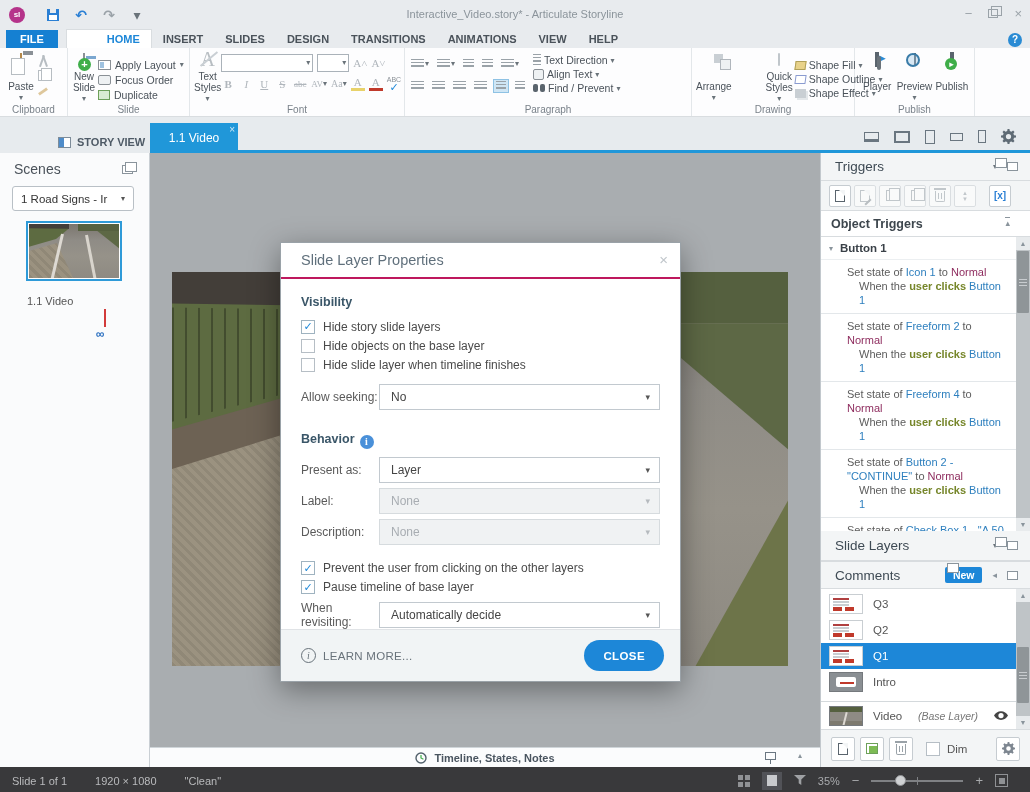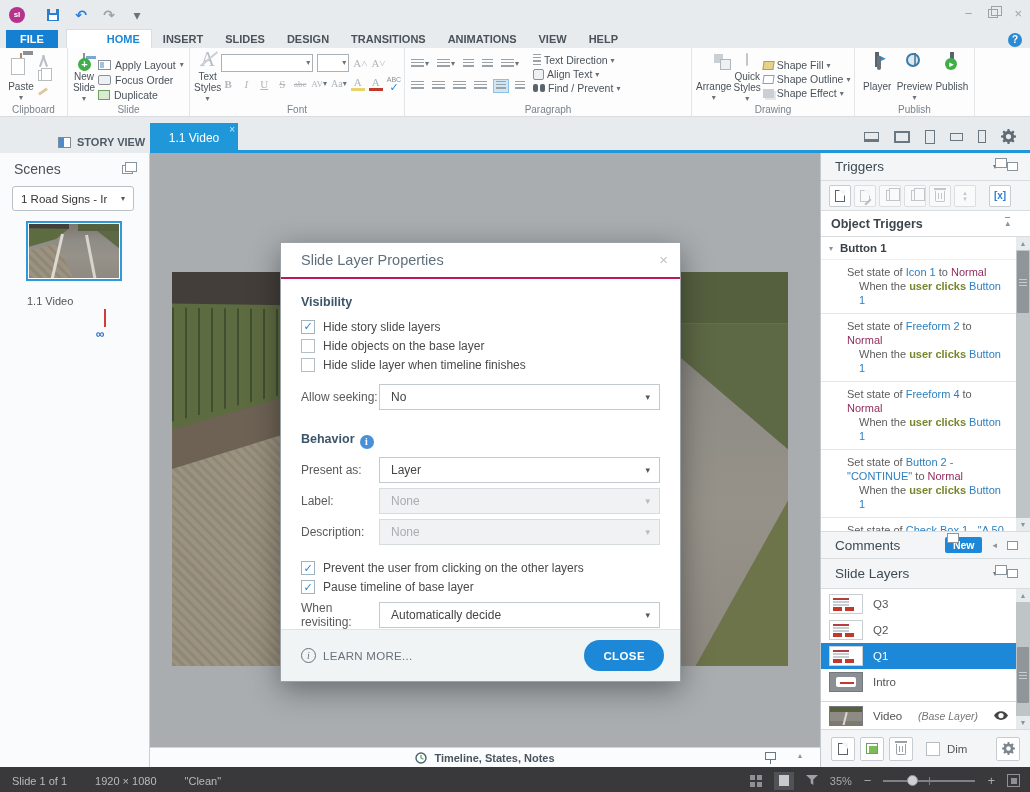--- a/index.html
+++ b/index.html
@@ -241,21 +241,21 @@
   
   .timelinebar { position:relative; height:20px; background:#fbfcfd; border-top:1px solid #cfd5d9; display:flex; align-items:center; justify-content:center; gap:7px; font-size:11px; color:#4a5560;font-weight:bold; }
   .tl-right { position:absolute; right:18px; top:3px; display:flex; gap:22px; align-items:center; }
   .dockic { width:11px; height:8px; border:1px solid #6a7681; position:relative; }
   .dockic::before { content:""; position:absolute; left:4px; bottom:-5px; width:1.5px; height:4px; background:#6a7681; }
   .tl-coll { font-size:8px; color:#8a949c; }
 
   
   .statusbar { position:relative; height:27px; background:#39393b; color:#b9babc; font-size:11px; display:flex; align-items:center; }
   .sb-left { display:flex; gap:28px; padding-left:12px; }
-  .sb-right { position:absolute; right:10px; display:flex; align-items:center; gap:12px; }
+  .sb-right { position:absolute; right:22px; display:flex; align-items:center; gap:12px; }
   .sb-grid { width:12px; height:12px; background:linear-gradient(90deg,#8f9194 0 5px,transparent 5px 7px,#8f9194 7px 12px) 0 0/12px 5px no-repeat, linear-gradient(90deg,#8f9194 0 5px,transparent 5px 7px,#8f9194 7px 12px) 0 7px/12px 5px no-repeat; }
   .sb-slidebox { width:20px; height:18px; background:#515257; display:flex; align-items:center; justify-content:center; }
   .sb-slidebox i { width:10px; height:11px; background:#c8cacd; display:block; }
   .sb-zoom { color:#a8aaad; }
   .slider { position:relative; width:92px; height:12px; }
   .slider .track { position:absolute; left:0; right:0; top:5px; height:2px; background:#7f8184; }
   .slider .tick { position:absolute; left:50%; top:2px; width:1px; height:8px; background:#7f8184; }
   .slider .knob { position:absolute; left:24px; top:0; width:11px; height:11px; border-radius:50%; background:#cfd1d3; border:1px solid #8f9194; }
   .pm { color:#a8aaad; font-size:13px; }
   .fitbox { width:13px; height:13px; border:1.5px solid #8f9194; position:relative; }
@@ -270,20 +270,21 @@
   <div class="titlebar">
     <div class="logo">sl</div>
     <div class="qat">
       <span class="qbtn">
           <span class="i-save"></span>
         </span>
       <span class="qbtn c-undo">↶</span>
       <span class="qbtn c-redo">↷</span>
       <span class="qbtn c-qmenu">▾</span>
     </div>
+    <div class="title-text">Interactive_Video.story* - Articulate Storyline</div>
     <div class="winctl">
       <span>−</span>
       <span class="i-restore"></span>
       <span>×</span>
     </div>
   </div>
 
   <div class="ribbontabs">
     <span class="ftab">FILE</span>
     <span class="rtab active">HOME</span>
@@ -446,21 +447,21 @@
       <div class="glabel">Paragraph</div>
     </div>
 
     <div class="rgroup" style="width:163px;">
       <div style="display:flex;gap:2px;">
         <div class="bigbtn" style="width:42px;">
           <span class="bicon"><span class="i-shapes"></span></span>
           <span>Arrange</span>
             <span class="dd">▾</span>
         </div>
-        <div class="bigbtn" style="width:36px;">
+        <div class="bigbtn" style="width:36px;margin-left:32px;">
           <span class="bicon"><span class="i-qstyle"></span></span>
           <span>Quick Styles</span>
             <span class="dd">▾</span>
         </div>
         <div class="pcol">
           <span class="pctl">
               <span class="i-sfill"></span>
               <span>Shape Fill</span>
               <span class="dd">▾</span>
             </span>
@@ -720,32 +721,32 @@
                 <div class="trig-action"><span class="sg-t">Set state of </span><span class="sg-o">Check Box 1 - "A 50 km/h...</span></div>
               </div>
             </div>
         </div>
         <div class="trig-scroll">
           <span class="sbtn up">▲</span>
           <span class="sbtn dn">▼</span>
           <span class="sthumb" style="top:14px;height:62px;"></span>
         </div>
       </div>
+      <div class="phead layers-head">
+        <span>Slide Layers</span>
+        <span class="hicons">
+          <span class="dd">▾</span>
+          <span class="pnl"></span>
+        </span>
+      </div>
       <div class="phead comm-head">
         <span>Comments</span>
         <span class="hicons">
           <span class="newbadge">New</span>
           <span class="backarrow">◂</span>
-          <span class="pnl"></span>
-        </span>
-      </div>
-      <div class="phead layers-head">
-        <span>Slide Layers</span>
-        <span class="hicons">
-          <span class="dd">▾</span>
           <span class="pnl"></span>
         </span>
       </div>
       <div class="layers-wrap">
         <div class="layer-list" id="layer-list">
             <div class="layer-row">
               <span class="thumb quiz"></span>
               <span>Q3</span>
             </div>
             <div class="layer-row">

